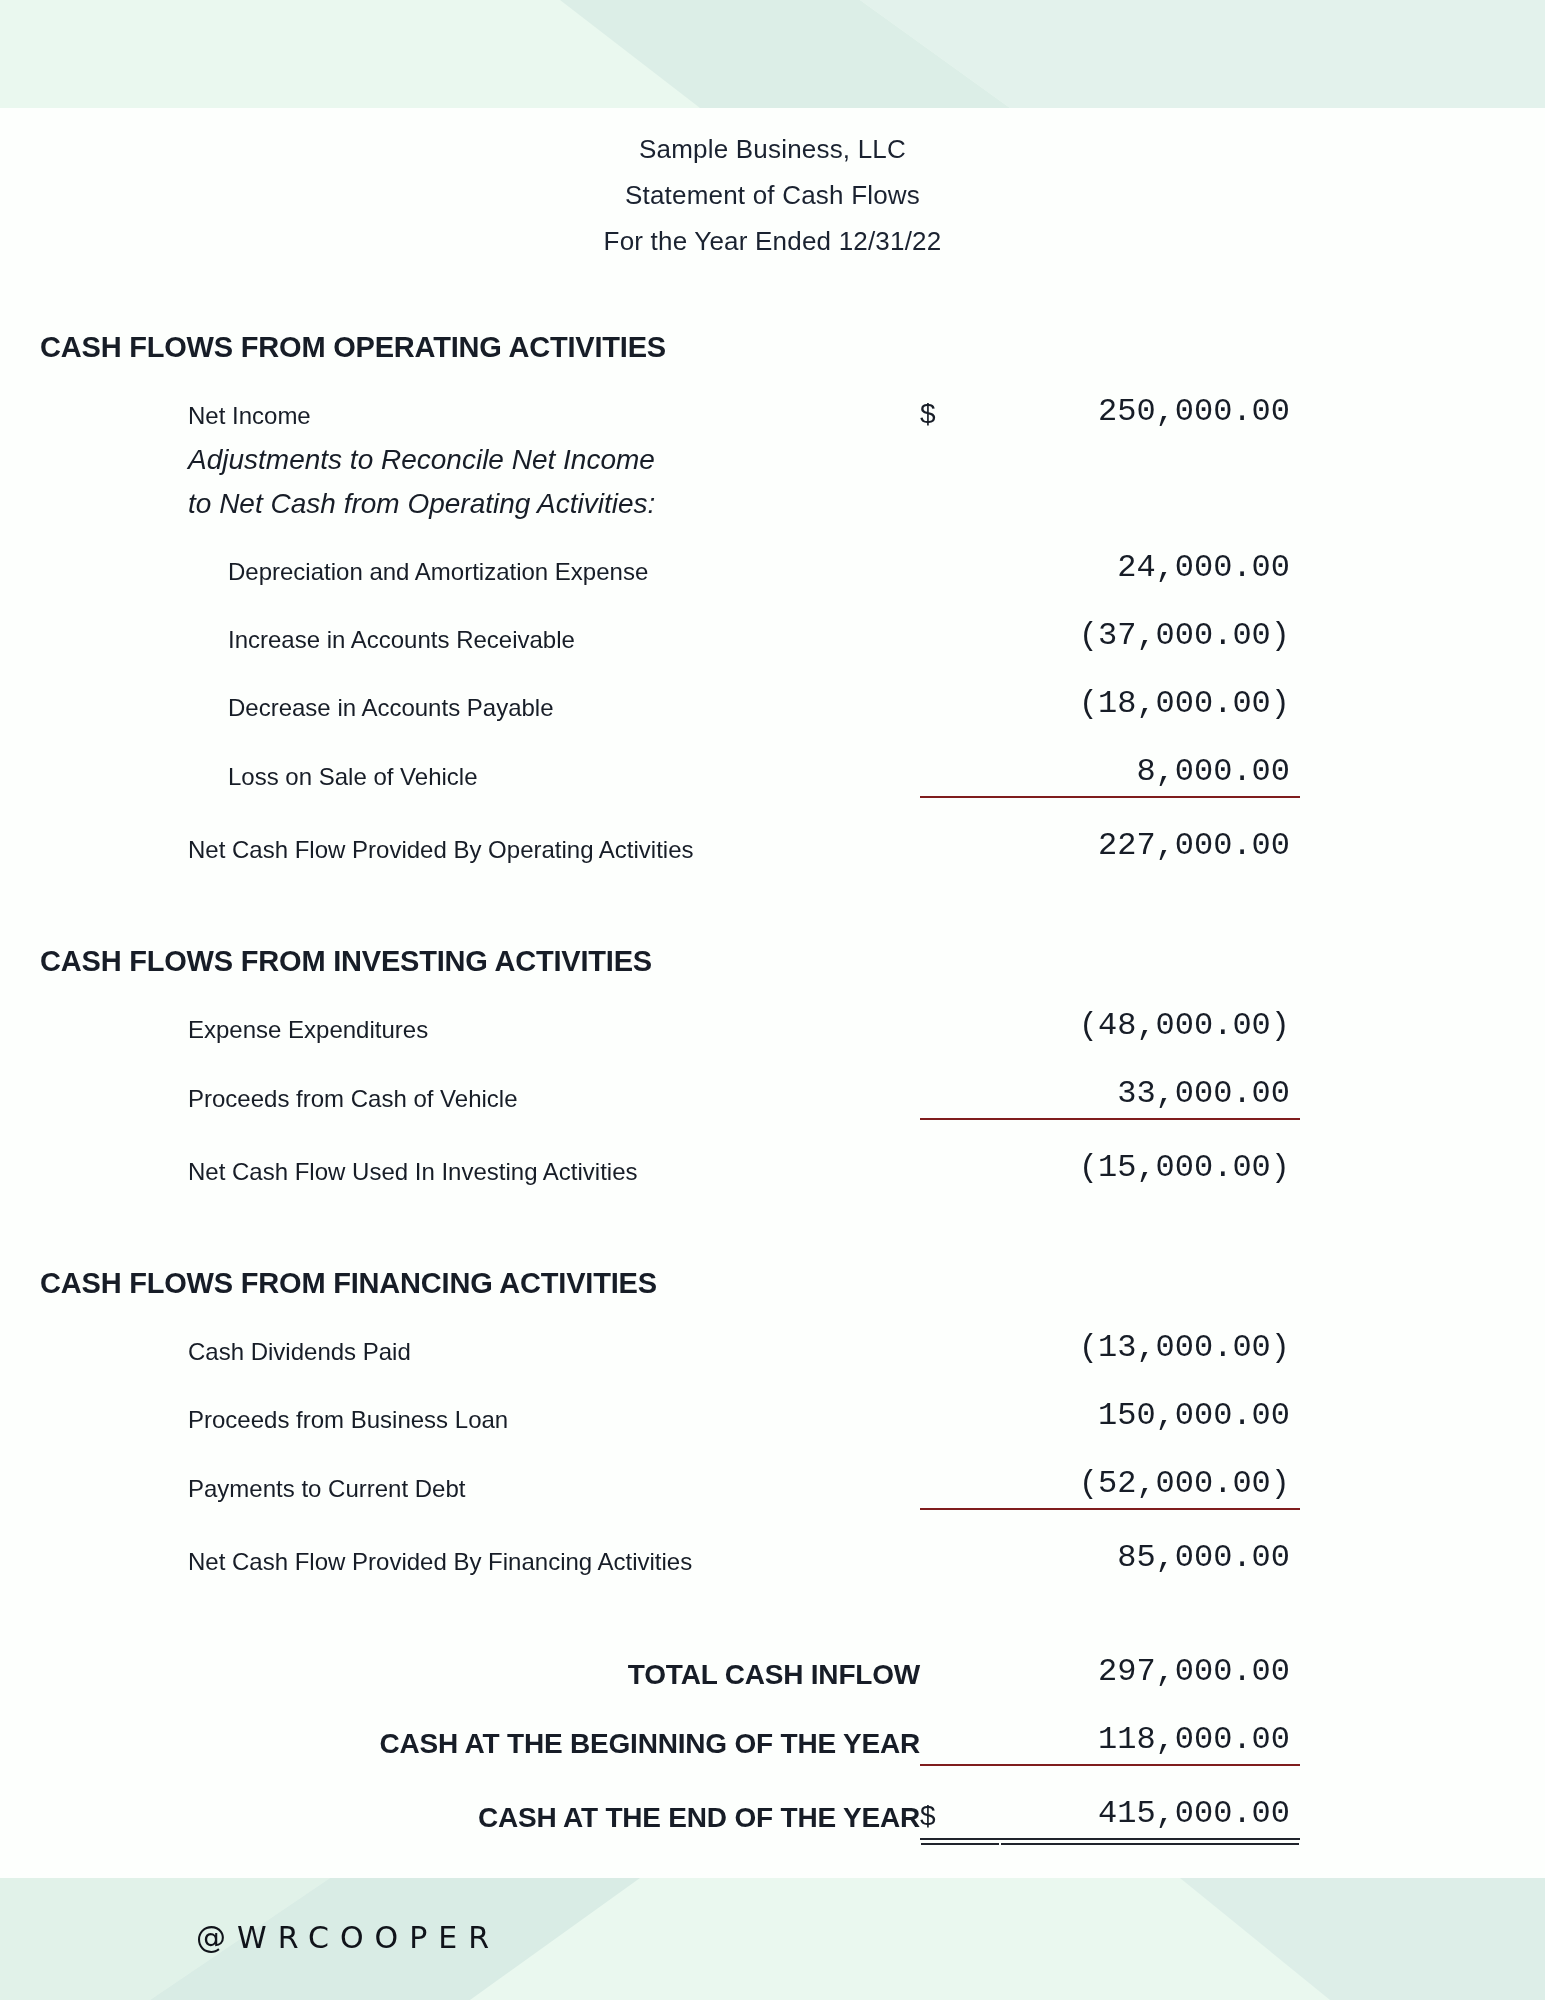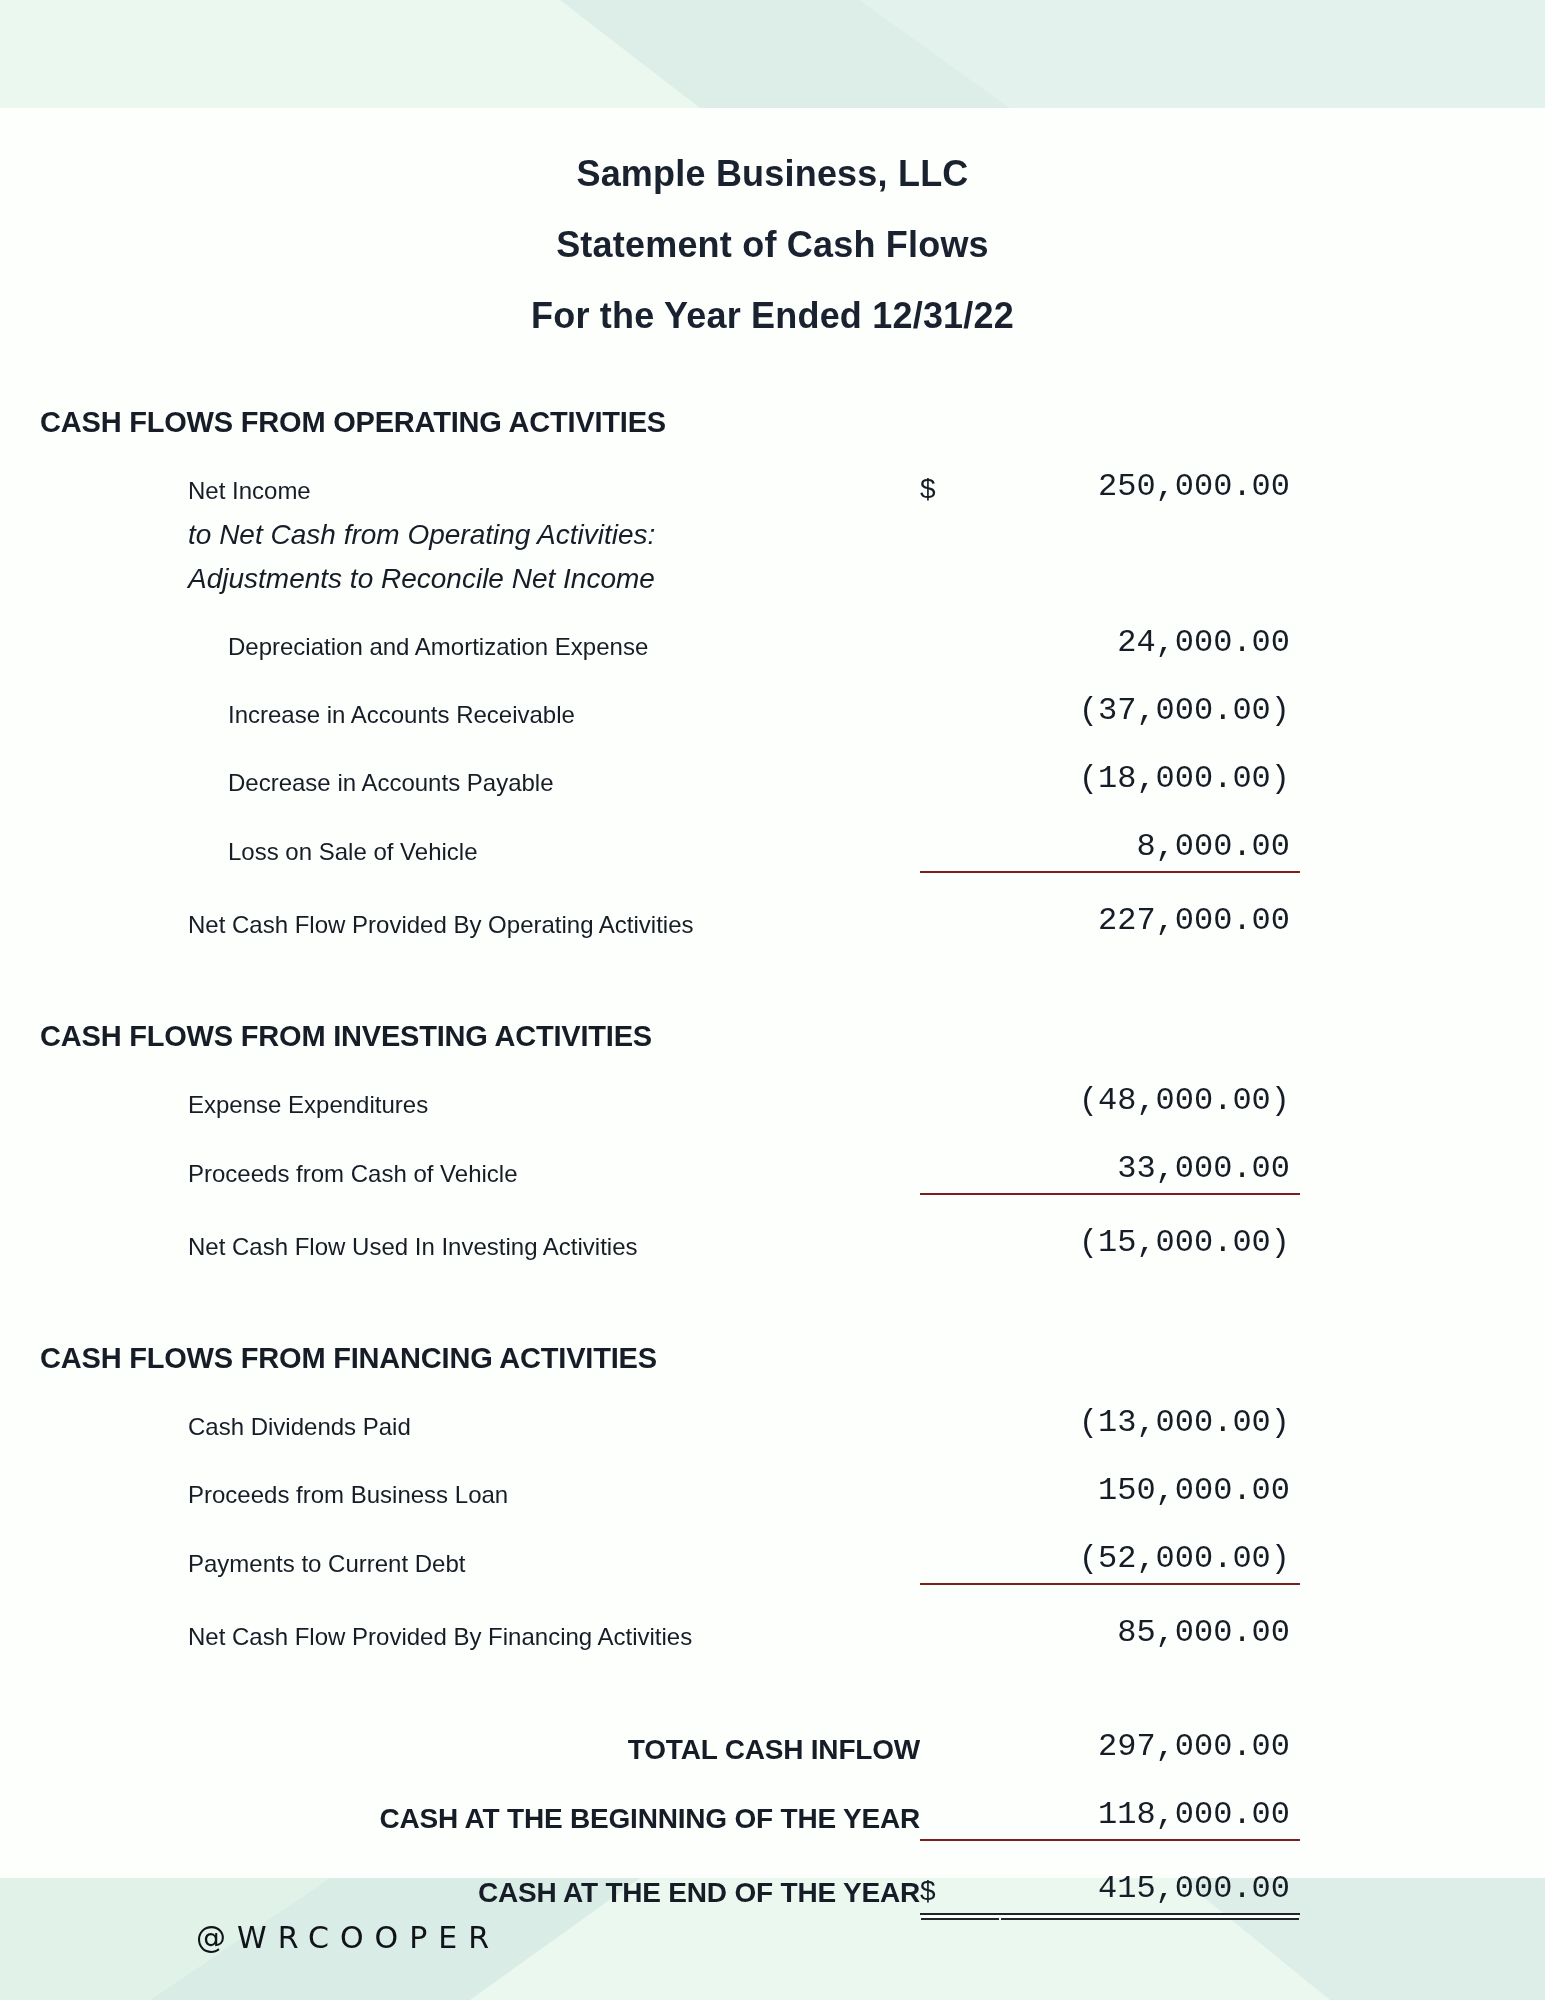--- a/index.html
+++ b/index.html
@@ -43,25 +43,24 @@
     height: 100%;
   }
 
   
   .doc-heading {
     text-align: center;
     padding-top: 18px;
     color: #1a2230;
   }
   .doc-heading div {
-    font-weight: bold;
-    font-size: 36px;
+    font-weight: normal;
+    font-size: 26px;
     line-height: 46px;
     letter-spacing: 0.2px;
-    margin-top: 25px;
   }
 
   
   table.cf {
     width: 1440px;
     border-collapse: collapse;
     margin-top: 38px;
     color: #171d27;
   }
   table.cf td {
@@ -182,27 +181,27 @@
         </tr>
 
         <tr class="row-h">
           <td class="line-label">Net Income</td>
           <td class="cur">$</td>
           <td class="amt">250,000.00</td>
           <td></td>
         </tr>
 
         <tr class="note-row">
+          <td class="note-label">Adjustments to Reconcile Net Income</td>
+          <td></td>
+          <td></td>
+          <td></td>
+        </tr>
+        <tr class="note-row">
           <td class="note-label">to Net Cash from Operating Activities:</td>
-          <td></td>
-          <td></td>
-          <td></td>
-        </tr>
-        <tr class="note-row">
-          <td class="note-label">Adjustments to Reconcile Net Income</td>
           <td></td>
           <td></td>
           <td></td>
         </tr>
 
         <tr class="row-h">
           <td class="line-label indent2">Depreciation and Amortization Expense</td>
           <td></td>
           <td class="amt">24,000.00</td>
           <td></td>

